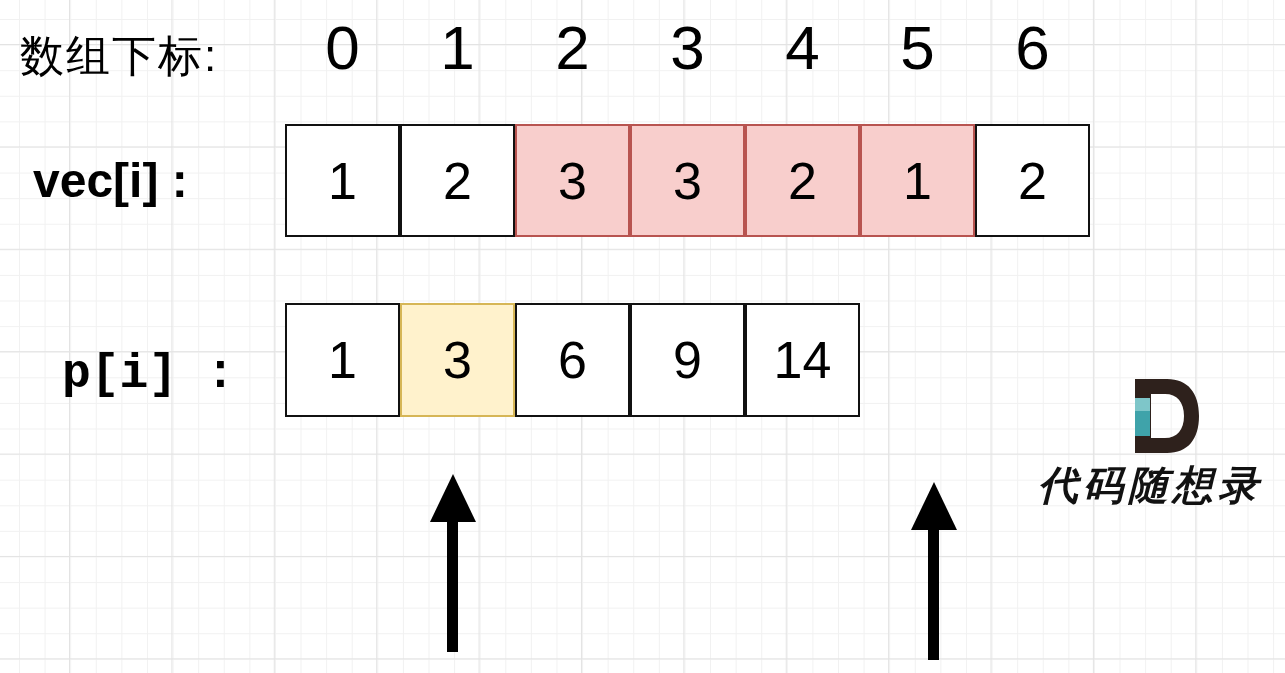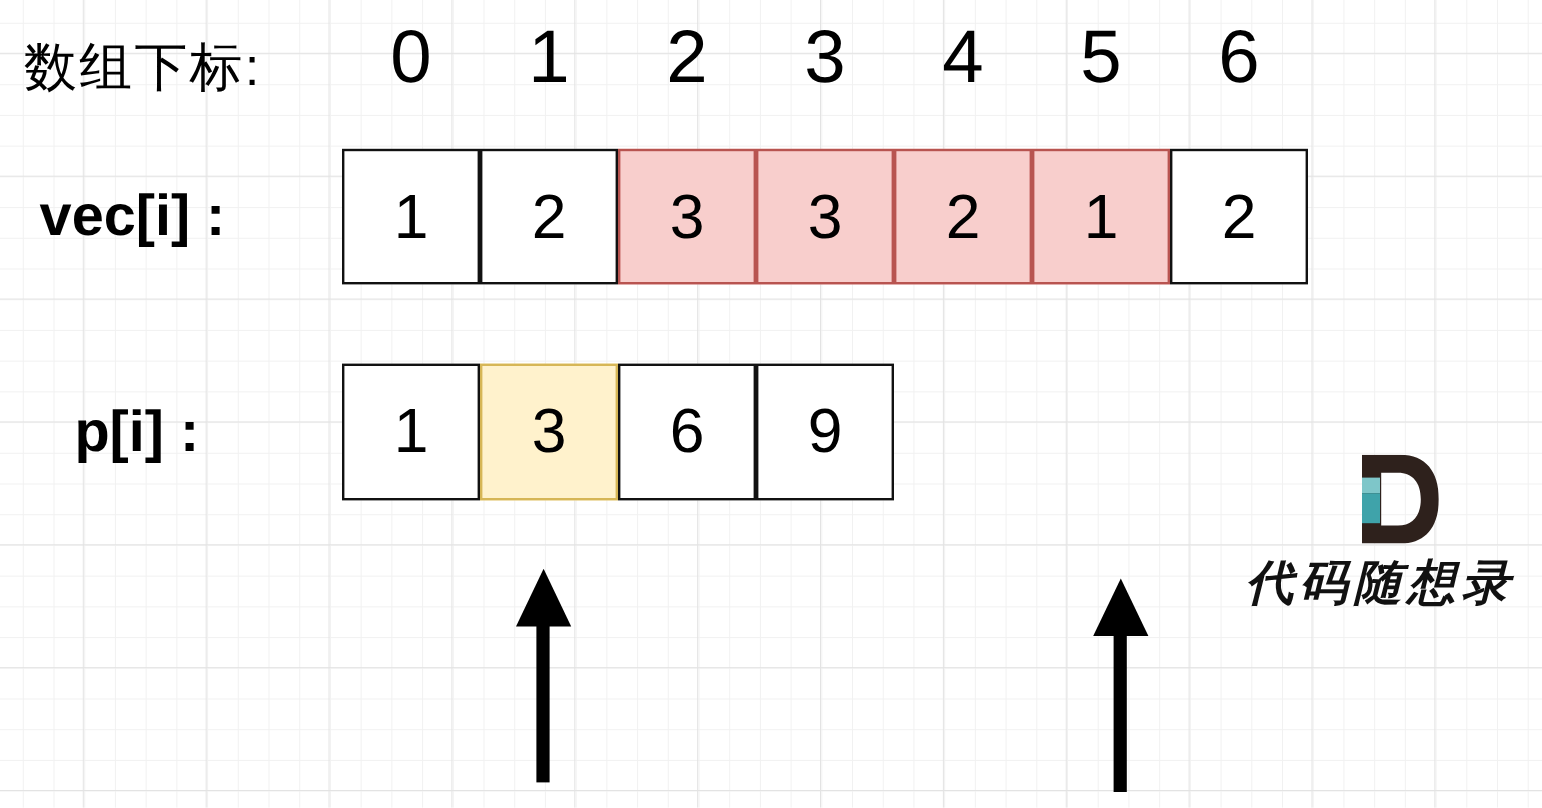--- a/index.html
+++ b/index.html
@@ -47,21 +47,21 @@
   .row-label {
     position: absolute;
     display: flex;
     align-items: center;
     font-size: 48px;
     font-weight: bold;
     color: #000;
     white-space: nowrap;
   }
   .vec-label { left: 33px; top: 124px; height: 113px; }
-  .p-label   { left: 62px; top: 303px; height: 114px; }
+  .p-label   { left: 62px; top: 317px; height: 114px; font-family: Liberation Mono, monospace; }
 
   .array-row {
     position: absolute;
     display: flex;
   }
   .vec-row { left: 285px; top: 124px; height: 113px; }
   .p-row   { left: 285px; top: 303px; height: 114px; }
 
   .cell {
     width: 115px;
@@ -148,20 +148,21 @@
     <div class="cell">2</div>
   </div>
 
   <div class="row-label p-label">p[i] :</div>
 
   <div class="array-row p-row">
     <div class="cell">1</div>
     <div class="cell yellow">3</div>
     <div class="cell">6</div>
     <div class="cell">9</div>
+    <div class="cell">14</div>
   </div>
 
   <div class="arrow arrow-1">
     <div class="arrow-head"></div>
     <div class="arrow-shaft"></div>
   </div>
 
   <div class="arrow arrow-2">
     <div class="arrow-head"></div>
     <div class="arrow-shaft"></div>

